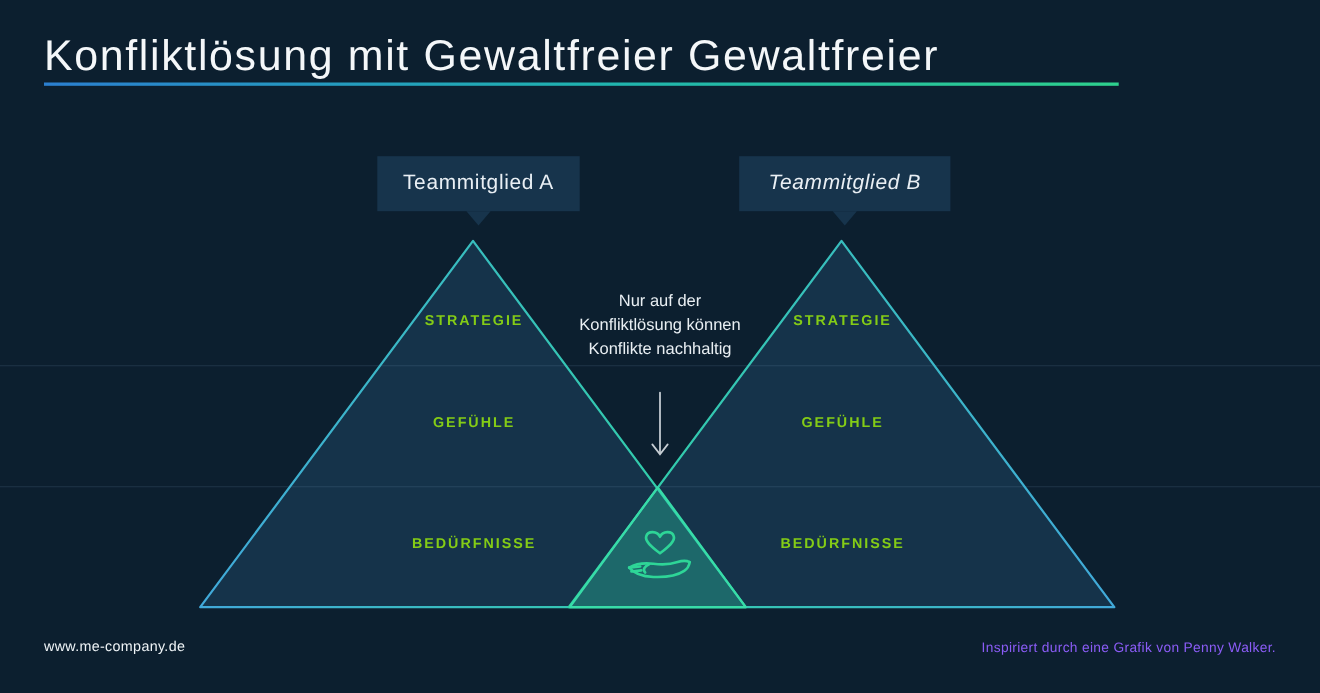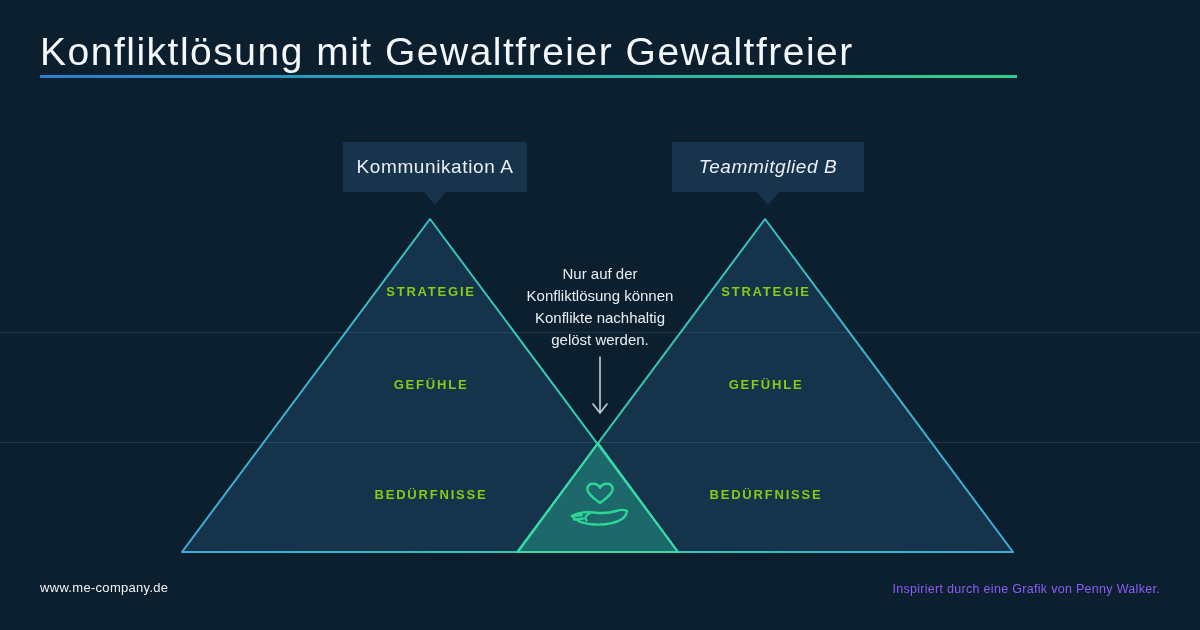--- a/index.html
+++ b/index.html
@@ -55,21 +55,21 @@
 </style>
 </head>
 <body>
 
 <div class="canvas">
 
   <h1 class="title">Konfliktlösung mit Gewaltfreier Gewaltfreier</h1>
   <div class="title-underline"></div>
 
   <div class="bubble bubble-a">
-    <span>Kommunikation A</span>
+    <span>Teammitglied A</span>
     <i class="tail"></i>
   </div>
   <div class="bubble bubble-b">
     <span>Teammitglied B</span>
     <i class="tail"></i>
   </div>
 
   <svg class="diagram-svg" viewBox="0 0 1200 630">
     <defs>
       <linearGradient id="gradL" gradientUnits="userSpaceOnUse" x1="182" y1="0" x2="678" y2="0">
@@ -112,19 +112,18 @@
   <div class="level-label" style="left:431px;top:384px;">GEFÜHLE</div>
   <div class="level-label" style="left:431px;top:494px;">BEDÜRFNISSE</div>
   <div class="level-label" style="left:766px;top:291px;">STRATEGIE</div>
   <div class="level-label" style="left:766px;top:384px;">GEFÜHLE</div>
   <div class="level-label" style="left:766px;top:494px;">BEDÜRFNISSE</div>
 
   <div class="annotation">
     <span>Nur auf der</span>
     <span>Konfliktlösung können</span>
     <span>Konflikte nachhaltig</span>
-    <span>gelöst werden.</span>
   </div>
 
   <div class="footer-left">www.me-company.de</div>
   <div class="footer-right">Inspiriert durch eine Grafik von Penny Walker.</div>
 
 </div>
 
 </body></html>

